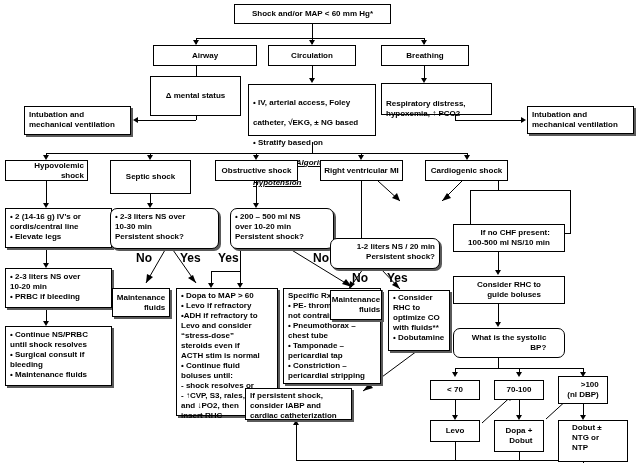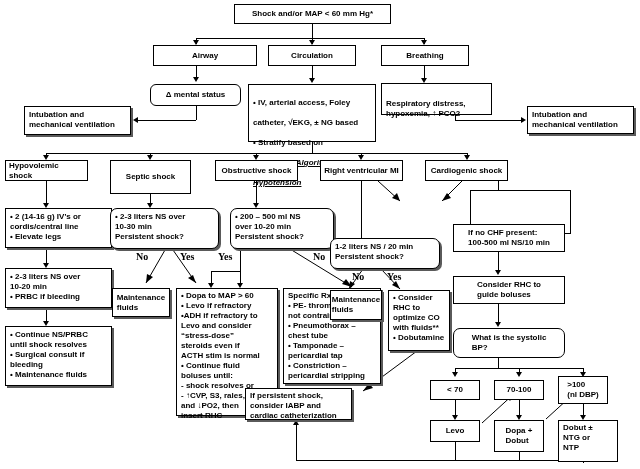--- a/index.html
+++ b/index.html
@@ -22,21 +22,21 @@
     background: #ffffff;
     color: #000000;
     font-weight: bold;
     font-size: 8px;
     line-height: 10px;
     padding: 2px 3px;
     white-space: pre-line;
     z-index: 3;
   }
   .box.ctr {
-    text-align: left;
+    text-align: right;
   }
   .box.mid {
     display: flex;
     align-items: center;
     justify-content: center;
   }
   .box.rounded {
     border-radius: 7px;
   }
   .box.shadow {
@@ -74,22 +74,22 @@
     border-bottom: 3px solid transparent;
     border-right: 5px solid #000000;
   }
   .arrow-r {
     border-top: 3px solid transparent;
     border-bottom: 3px solid transparent;
     border-left: 5px solid #000000;
   }
   .edgelabel {
     position: absolute;
-    font-family: Liberation Serif, serif;
-    font-size: 10px;
+    font-family: Liberation Sans, sans-serif;
+    font-size: 12px;
     font-weight: bold;
     color: #000000;
     z-index: 3;
     background: transparent;
   }
   .diag {
     position: absolute;
     overflow: visible;
     z-index: 2;
   }
@@ -117,23 +117,23 @@
   <div class="box ctr mid" style="left:268px; top:45px; width:88px; height:21px;">Circulation</div>
   <div class="box ctr mid" style="left:381px; top:45px; width:88px; height:21px;">Breathing</div>
 
   <div class="ln lnv" style="left:196px; top:66px; width:1px; height:11px;"></div>
   <div class="arrow-d" style="left:193px; top:77px;"></div>
   <div class="ln lnv" style="left:312px; top:66px; width:1px; height:12px;"></div>
   <div class="arrow-d" style="left:309px; top:78px;"></div>
   <div class="ln lnv" style="left:424px; top:66px; width:1px; height:12px;"></div>
   <div class="arrow-d" style="left:421px; top:78px;"></div>
 
-  <div class="box ctr mid" style="left:150px; top:84px; width:91px; height:22px;border-radius:6px;">Δ mental status</div>
-
-  <div class="box" style="left:248px; top:84px; width:128px; height:58px; padding:3px 4px;">
+  <div class="box ctr mid" style="left:150px; top:76px; width:91px; height:40px;">Δ mental status</div>
+
+  <div class="box" style="left:248px; top:84px; width:128px; height:52px; padding:3px 4px;">
     <div>• IV, arterial access, Foley</div>
     <div>catheter, √EKG, ± NG based</div>
     <div> • Stratify based on</div>
     <div class="ital">Diagnostic Algorithm for</div>
     <div class="ital">Hypotension</div>
   </div>
 
   <div class="box" style="left:381px; top:83px; width:111px; height:29px; padding:15px 4px;">Respiratory distress,
 hypoxemia, ↑ PCO2</div>
 
@@ -205,21 +205,21 @@
 • Elevate legs</div>
 
   <div class="box rounded shadow" style="left:110px; top:208px; width:109px; height:41px; padding:3px 4px;">• 2-3 liters NS over
 10-30 min
    Persistent shock?</div>
 
   <div class="box rounded shadow" style="left:230px; top:208px; width:104px; height:41px; padding:3px 4px;">• 200 – 500 ml NS
 over 10-20 min
   Persistent shock?</div>
 
-  <div class="box rounded shadow" style="left:330px; top:238px; width:110px; height:31px; padding:3px 4px; text-align:left;">1-2 liters NS / 20 min
+  <div class="box rounded shadow" style="left:330px; top:238px; width:110px; height:31px; padding:3px 4px; text-align:right;">1-2 liters NS / 20 min
 Persistent shock?</div>
 
   <div class="box ctr mid" style="left:453px; top:224px; width:112px; height:28px; padding:3px 4px;">If no CHF present:
 100-500 ml NS/10 min</div>
 
   <div class="ln lnv" style="left:46px; top:248px; width:1px; height:15px;"></div>
   <div class="arrow-d" style="left:43px; top:263px;"></div>
 
   <div class="box shadow" style="left:5px; top:268px; width:107px; height:40px; padding:3px 4px;">• 2-3 liters NS over
 10-20 min
@@ -343,21 +343,21 @@
   <div class="ln lnv" style="left:455px; top:400px; width:1px; height:15px;"></div>
   <div class="arrow-d" style="left:452px; top:415px;"></div>
   <div class="ln lnv" style="left:519px; top:400px; width:1px; height:15px;"></div>
   <div class="arrow-d" style="left:516px; top:415px;"></div>
   <div class="ln lnv" style="left:583px; top:404px; width:1px; height:11px;"></div>
   <div class="arrow-d" style="left:580px; top:415px;"></div>
 
   <div class="box ctr mid" style="left:430px; top:420px; width:50px; height:22px;">Levo</div>
   <div class="box ctr mid" style="left:494px; top:420px; width:50px; height:32px; padding:2px 2px;">Dopa +
 Dobut</div>
-  <div class="box" style="left:558px; top:420px; width:60px; height:42px; padding:2px 4px;">Dobut ±
+  <div class="box" style="left:558px; top:420px; width:70px; height:42px; padding:2px 13px;">Dobut ±
 NTG or
 NTP</div>
 
   <svg class="diag" style="left:478px; top:390px; width:45px; height:38px;">
     <line x1="4" y1="33" x2="38" y2="2"></line>
     <polygon points="38,2 28,6 32,11"></polygon>
   </svg>
   <svg class="diag" style="left:542px; top:386px; width:45px; height:38px;">
     <line x1="4" y1="33" x2="38" y2="2"></line>
     <polygon points="38,2 28,6 32,11"></polygon>

